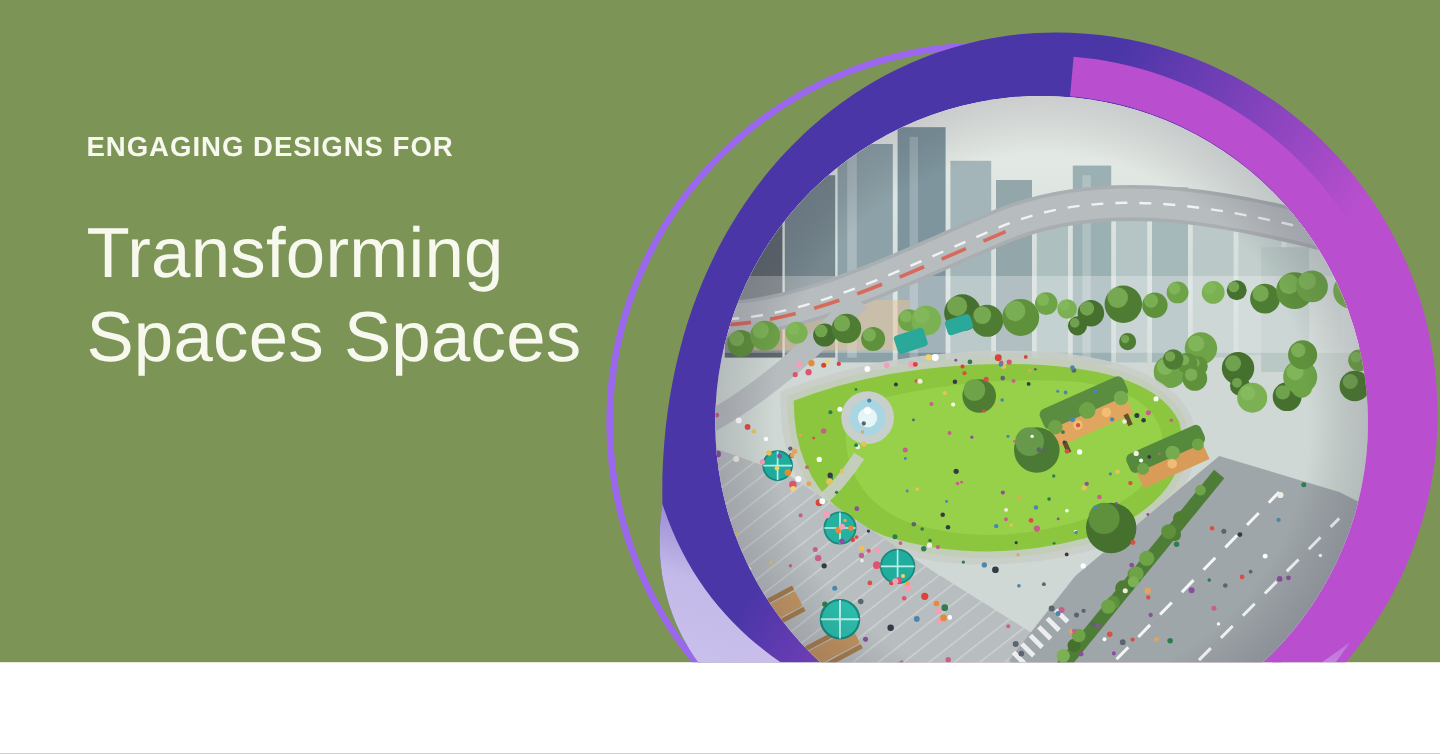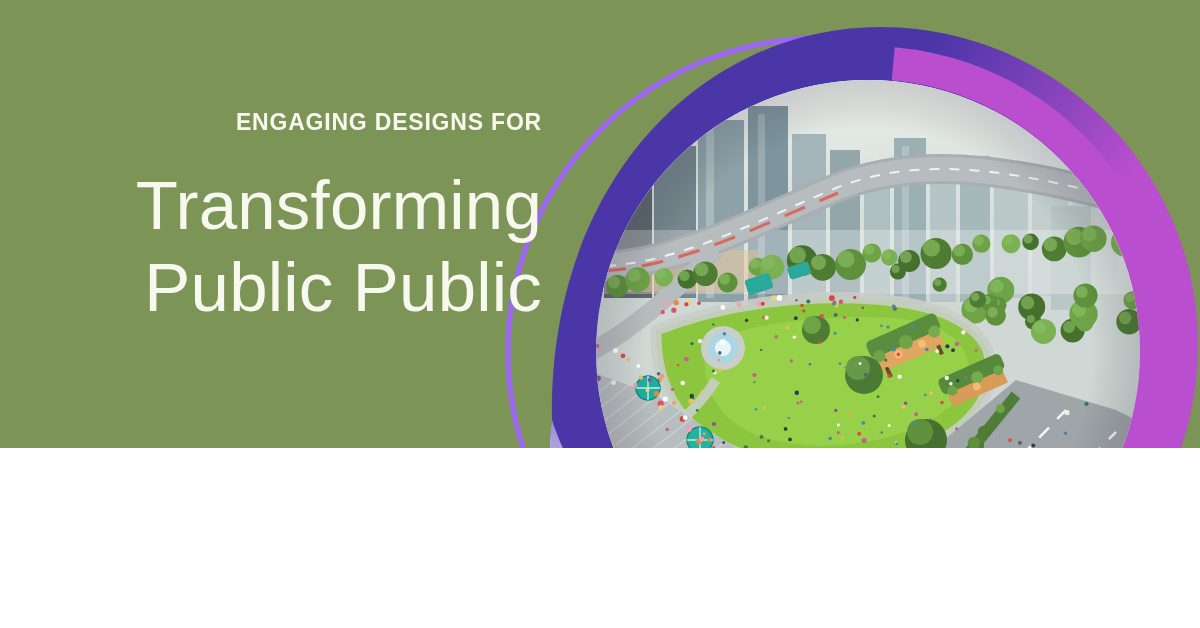--- a/index.html
+++ b/index.html
@@ -1,29 +1,28 @@
 <!DOCTYPE html>
 <html style="--bg-green: #7C9456; --text-cream: #F7F8EE; --ring-indigo: #4B36A8; --ring-magenta: #B94FCE; --ring-lavender: #D1C8F0; --arc-purple: #9C67EF;"><head>
 <meta charset="utf-8">
 <style>
   html,body{margin:0;padding:0;}
   .stage{
-    position:relative; width:1200px; height:448px; overflow:hidden;
+    position:relative; width:1200px; height:552px; overflow:hidden;
     background:var(--bg-green,#7C9456);
     font-family:"Liberation Sans","DejaVu Sans",sans-serif;
-    text-align:right;
   }
   .copy{position:absolute; left:72px; top:108px; width:470px; color:var(--text-cream,#F7F8EE);}
   .eyebrow{
     font-size:23px; font-weight:600; letter-spacing:.8px; line-height:1.28;
     text-transform:uppercase;
   }
   .eyebrow span{display:block;}
   .headline{
-    margin-top:28px; font-size:69px; font-weight:300; line-height:1.18;
+    margin-top:40px; font-size:59px; font-weight:300; line-height:1.18;
     letter-spacing:.2px;
   }
   .headline span{display:block;}
   .backdrop{position:absolute; left:0; top:0; width:1200px; height:628px; display:block;}
   .arc-stroke{stroke:var(--arc-purple,#9C67EF);}
 </style>
 </head>
 <body>
 
 <div class="stage">
@@ -652,16 +651,16 @@
       <circle cx="868" cy="352" r="272" fill="url(#vign)"></circle>
     </g>
   </svg>
 
   <div class="copy">
     <div class="eyebrow">
       <span>ENGAGING DESIGNS FOR</span>
     </div>
     <div class="headline">
       <span>Transforming</span>
-      <span>Public Public</span>
+      <span>Spaces Spaces</span>
     </div>
   </div>
 </div>
 
 </body></html>

